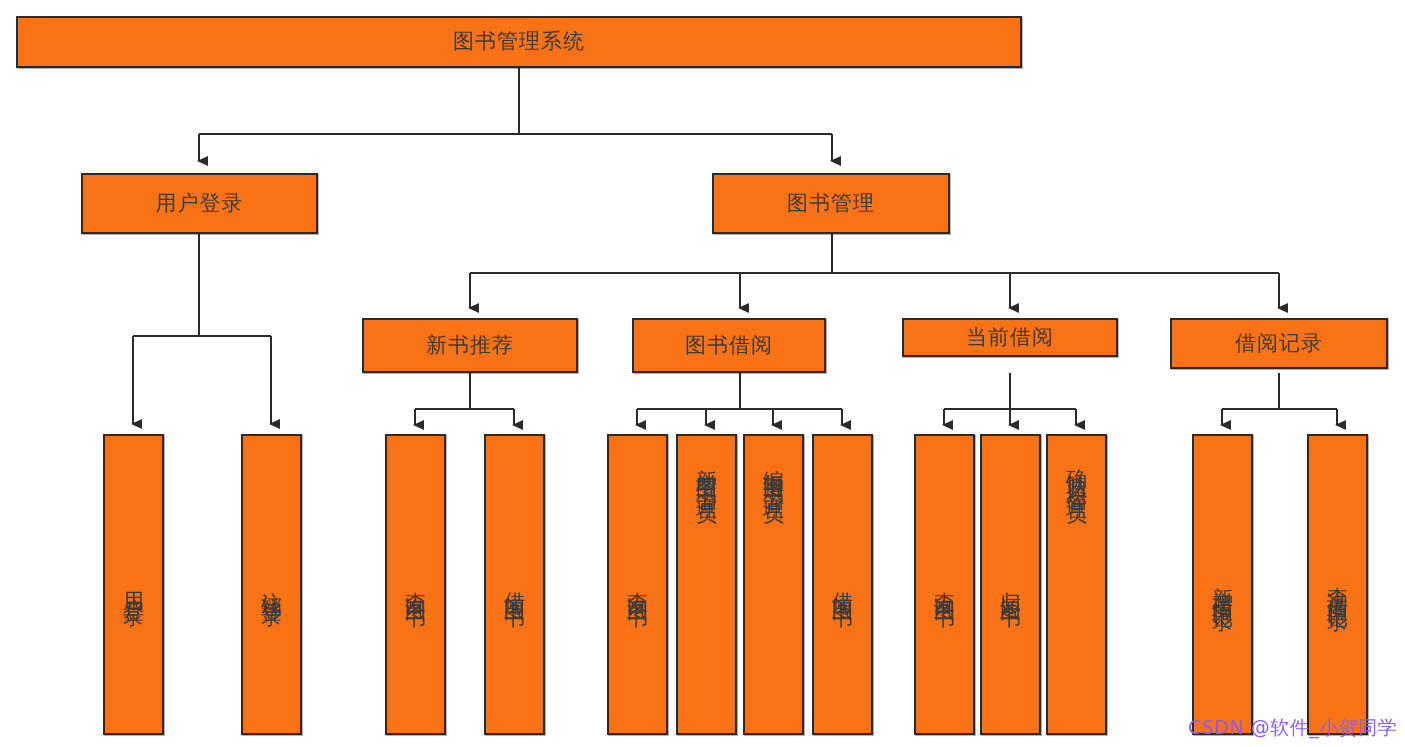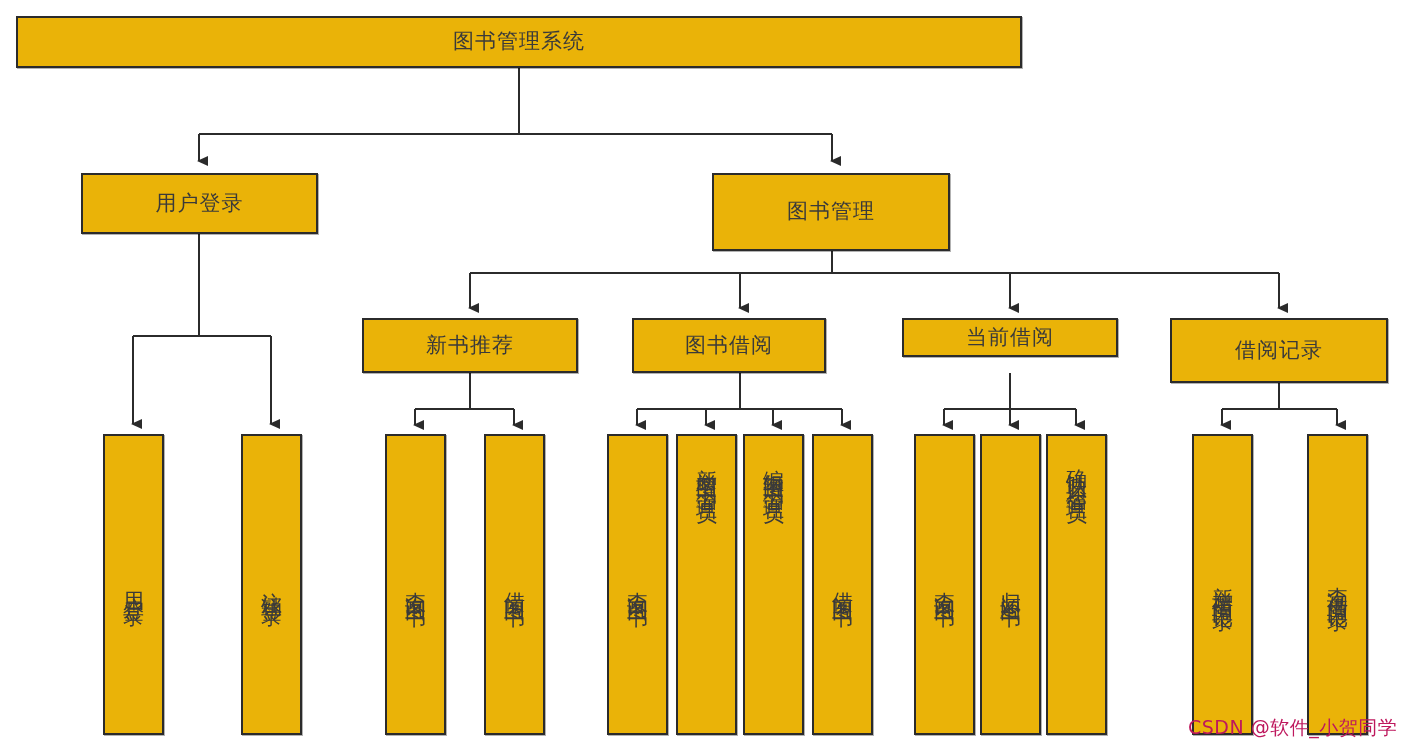--- a/index.html
+++ b/index.html
@@ -6,21 +6,21 @@
   html,body{margin:0;padding:0;background:#ffffff;}
   body{
     font-family:"DejaVu Sans","Liberation Sans",sans-serif;
     width:1405px;height:747px;overflow:hidden;position:relative;
   }
   #diagram-root{position:relative;width:1405px;height:747px;background:#ffffff;}
   svg#tree-svg{position:absolute;left:0;top:0;width:1405px;height:747px;display:block;}
 
   .node-box{
     position:absolute;
-    background:#eab308;
+    background:#f97316;
     border:2px solid #2b2b2b;
     box-sizing:border-box;
     box-shadow:1px 1px 0 rgba(0,0,0,0.30);
     display:flex;
     align-items:center;
     justify-content:center;
     overflow:hidden;
   }
   .node-label{
     color:#3a3a3a;
@@ -48,21 +48,21 @@
     white-space:normal;
     max-height:100%;
   }
   .node-box.vertical.center-v{
     align-items:center;
     padding-top:0;
   }
 
   #watermark{
     position:absolute;
-    color:#be185d;
+    color:#8b5cf6;
     font-size:19px;
     white-space:nowrap;
     letter-spacing:0.5px;
     pointer-events:none;
     font-family:"DejaVu Sans","Liberation Sans",sans-serif;
   }
 </style>
 </head>
 <body>
 
@@ -118,34 +118,34 @@
     </g>
   </svg>
 
   <div class="node-box horizontal" style="left:16px;top:16px;width:1006px;height:52px;">
     <span class="node-label">图书管理系统</span>
   </div>
 
   <div class="node-box horizontal" style="left:81px;top:173px;width:237px;height:61px;">
     <span class="node-label">用户登录</span>
   </div>
-  <div class="node-box horizontal" style="left:712px;top:173px;width:238px;height:78px;justify-content:center;">
+  <div class="node-box horizontal" style="left:712px;top:173px;width:238px;height:61px;justify-content:center;">
     <span class="node-label">图书管理</span>
   </div>
 
   <div class="node-box horizontal" style="left:362px;top:318px;width:216px;height:55px;">
     <span class="node-label">新书推荐</span>
   </div>
   <div class="node-box horizontal" style="left:632px;top:318px;width:194px;height:55px;">
     <span class="node-label">图书借阅</span>
   </div>
   <div class="node-box horizontal" style="left:902px;top:318px;width:216px;height:39px;">
     <span class="node-label">当前借阅</span>
   </div>
-  <div class="node-box horizontal" style="left:1170px;top:318px;width:218px;height:65px;">
+  <div class="node-box horizontal" style="left:1170px;top:318px;width:218px;height:51px;">
     <span class="node-label">借阅记录</span>
   </div>
 
   <div class="node-box vertical center-v" style="left:103px;top:434px;width:61px;height:301px;">
     <span class="node-label">用户登录</span>
   </div>
   <div class="node-box vertical center-v" style="left:241px;top:434px;width:61px;height:301px;">
     <span class="node-label">注销登录</span>
   </div>
 

